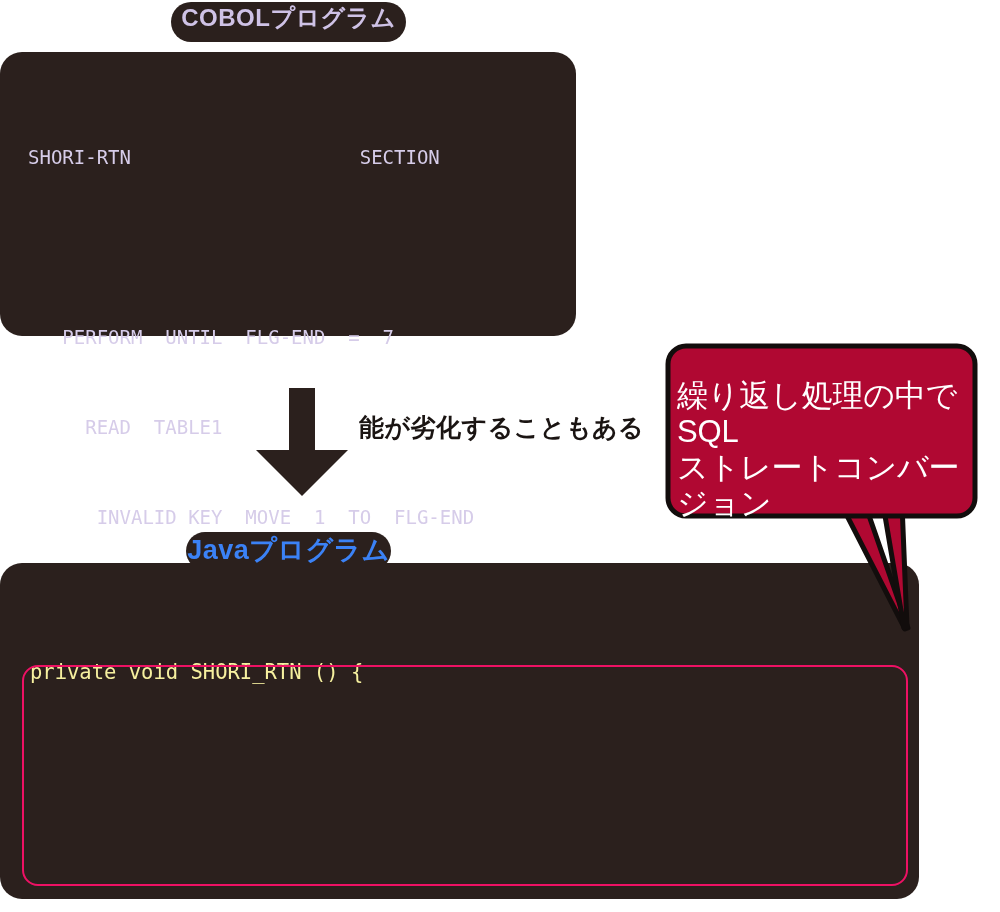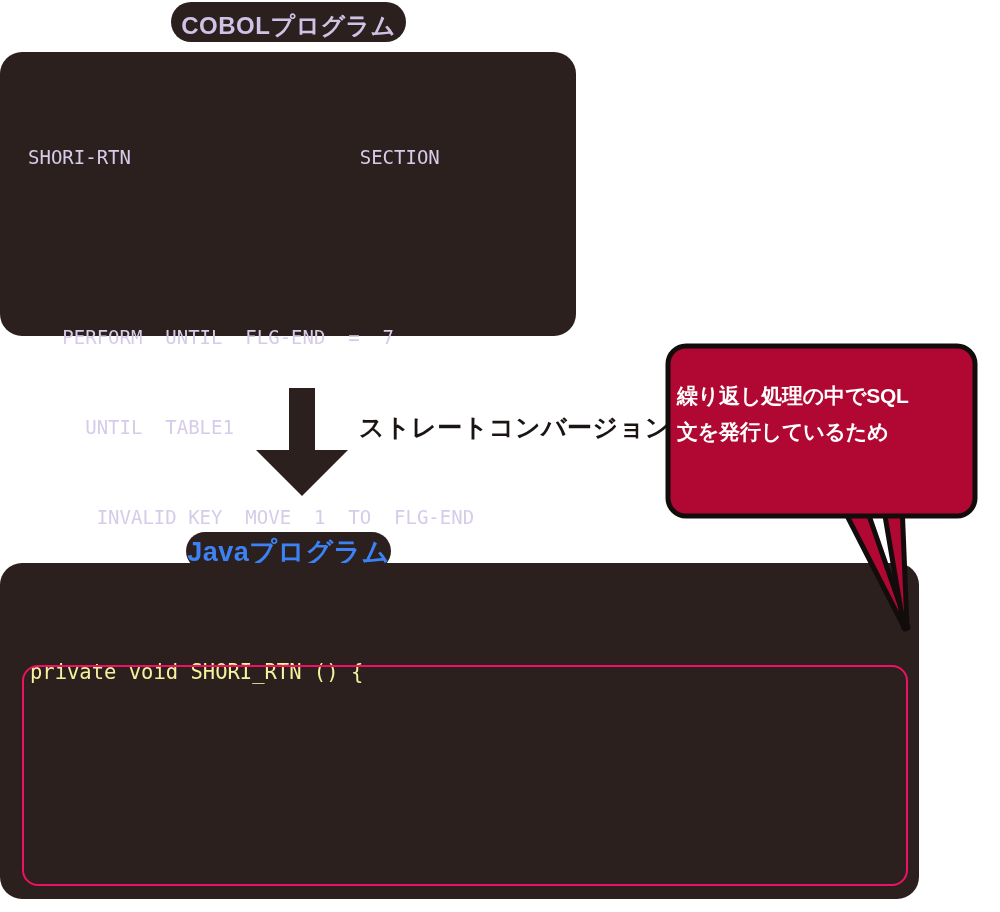--- a/index.html
+++ b/index.html
@@ -14,21 +14,21 @@
     overflow: hidden;
     font-family: "Liberation Sans", "DejaVu Sans", sans-serif;
   }
 
   
   .pill {
     position: absolute;
     background: #2b201d;
     border-radius: 999px;
     display: flex;
-    align-items: flex-end;
+    align-items: flex-start;
     justify-content: center;
     font-weight: bold;
     letter-spacing: 0.5px;
     white-space: nowrap;
   }
   #pill-cobol {
     left: 171px;
     top: 2px;
     width: 235px;
     height: 40px;
@@ -122,54 +122,54 @@
   #callout-svg {
     position: absolute;
     left: 0;
     top: 0;
   }
   #callout-text {
     position: absolute;
     left: 22px;
     top: 42px;
     width: 296px;
-    font-size: 21px;
-    font-weight: bold;
+    font-size: 31px;
+    font-weight: normal;
     line-height: 36px;
     color: #ffffff;
     letter-spacing: -0.2px;
   }
   #callout-text span { display: block; }
 </style>
 </head>
 <body>
 
 <div class="pill" id="pill-cobol">
   <span>COBOLプログラム</span>
 </div>
 
 <div class="code-box" id="cobol-box">
   <span class="code-line">SHORI-RTN                    SECTION</span>
   <span class="blank-line">&nbsp;</span>
   <span class="code-line">   PERFORM  UNTIL  FLG-END  =  7</span>
-  <span class="code-line">     UNTIL  TABLE1</span>
+  <span class="code-line">     READ  TABLE1</span>
   <span class="code-line">      INVALID KEY  MOVE  1  TO  FLG-END</span>
   <span class="code-line">     READ  TABLE2 NOT INVALID KEY</span>
   <span class="code-line">     ...</span>
   <span class="blank-line">&nbsp;</span>
   <span class="code-line">SHORI-EXIT.</span>
 </div>
 
 <div id="conversion-arrow">
   <svg width="92" height="108" viewBox="0 0 92 108" xmlns="http://www.w3.org/2000/svg">
     <polygon points="33,0 59,0 59,62 92,62 46,108 0,62 33,62" fill="#2b201d"></polygon>
   </svg>
 </div>
 
-<div id="conversion-label">ストレートコンバージョン</div>
+<div id="conversion-label">能が劣化することもある</div>
 
 <div class="pill" id="pill-java">
   <span>Javaプログラム</span>
 </div>
 
 <div class="code-box" id="java-box">
   <span class="code-line">private void SHORI_RTN () {</span>
   <span class="blank-line">&nbsp;</span>
   
   
@@ -184,15 +184,15 @@
 <div id="callout-wrap">
   <svg id="callout-svg" width="335" height="300" viewBox="0 0 335 300" xmlns="http://www.w3.org/2000/svg">
 
     <polygon points="186,168 210,168 253,292 250,293" fill="#b00832" stroke="#120d0c" stroke-width="5" stroke-linejoin="round"></polygon>
     <polygon points="228,168 247,168 252,291 249,292" fill="#b00832" stroke="#120d0c" stroke-width="5" stroke-linejoin="round"></polygon>
 
     <rect x="13" y="10" width="307" height="170" rx="18" ry="18" fill="#b00832" stroke="#120d0c" stroke-width="5"></rect>
   </svg>
   <div id="callout-text">
     <span>繰り返し処理の中でSQL</span>
-    <span>文を発行しているため</span>
+    <span>ストレートコンバージョン</span>
   </div>
 </div>
 
 </body></html>

